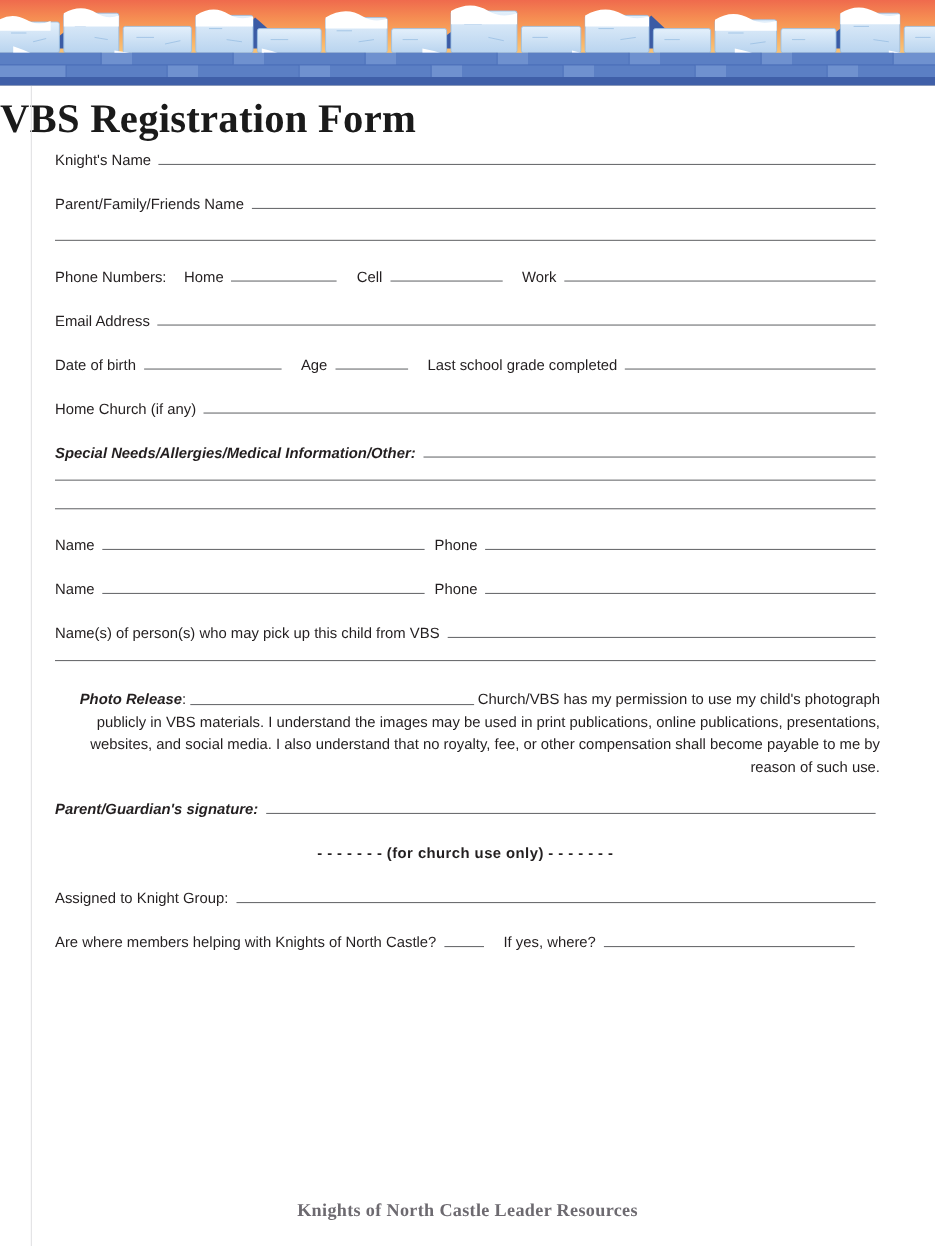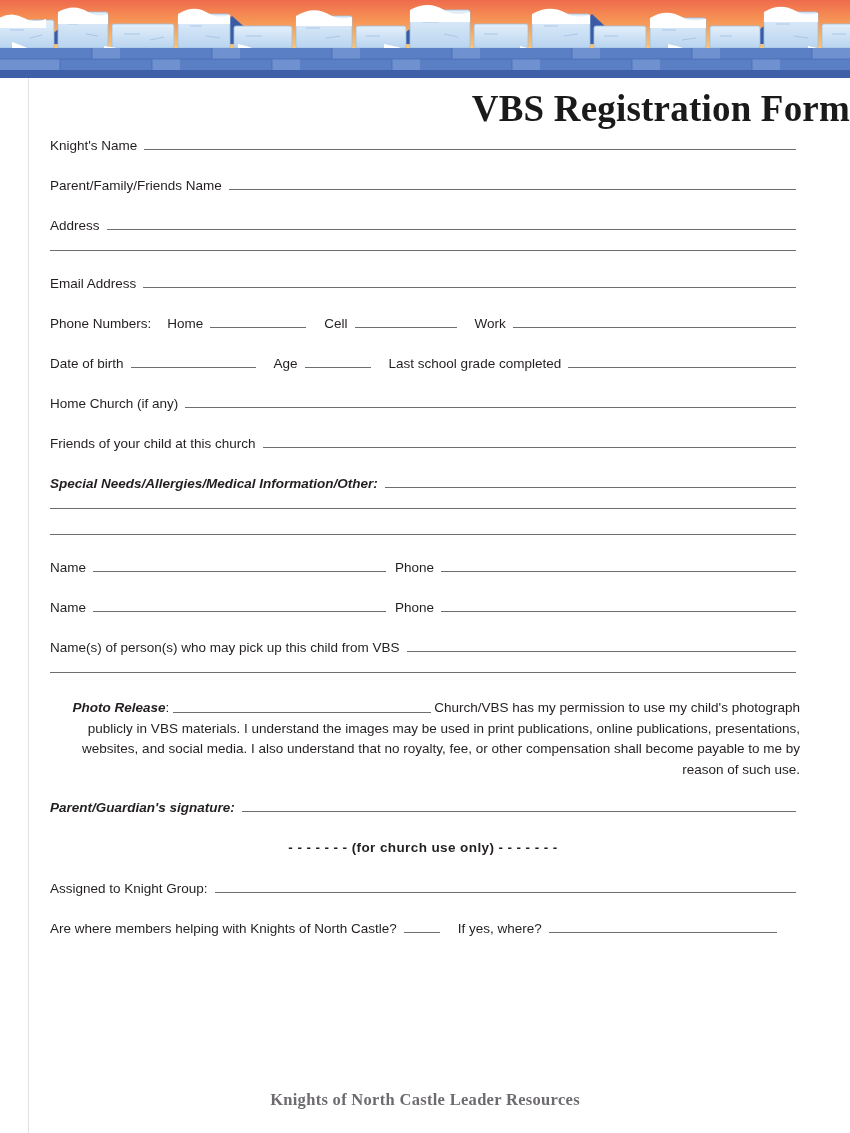--- a/index.html
+++ b/index.html
@@ -28,21 +28,21 @@
     overflow: hidden;
     background: linear-gradient(180deg,#f2714f 0%,#f4894f 18%,#f8a85c 38%,#fbc878 58%,#fde4a4 76%,#fdf0cf 92%);
   }
   .banner svg { display: block; width: 850px; height: 78px; }
 
   
   .title {
     font-family: "Liberation Serif", serif;
     font-weight: bold;
     font-size: 37px;
-    text-align: right;
+    text-align: left;
     color: #1a1a1a;
     margin-top: 9px;
     letter-spacing: 0.2px;
   }
 
   
   .form {
     position: absolute;
     left: 50px;
     top: 138px;
@@ -282,64 +282,56 @@
   <div class="row">
     <span class="lbl">Knight's Name</span>
     <span class="fill"></span>
   </div>
 
   <div class="row">
     <span class="lbl">Parent/Family/Friends Name</span>
     <span class="fill"></span>
   </div>
 
-  <div class="row gap-sm">
-    <span class="lbl">Address</span>
-    <span class="fill"></span>
-  </div>
   <div class="rule r1"></div>
-
-  <div class="row">
-    <span class="lbl">Email Address</span>
-    <span class="fill"></span>
-  </div>
 
   <div class="row">
     <span class="lbl">Phone Numbers:</span>
     <span class="spacer-s"></span>
     <span class="lbl">Home</span>
     <span class="fill w-home"></span>
     <span class="spacer-l"></span>
     <span class="lbl">Cell</span>
     <span class="fill w-cell"></span>
     <span class="spacer-l"></span>
     <span class="lbl">Work</span>
     <span class="fill"></span>
   </div>
 
   <div class="row">
+    <span class="lbl">Email Address</span>
+    <span class="fill"></span>
+  </div>
+
+  <div class="row">
     <span class="lbl">Date of birth</span>
     <span class="fill w-dob"></span>
     <span class="spacer-l"></span>
     <span class="lbl">Age</span>
     <span class="fill w-age"></span>
     <span class="spacer-l"></span>
     <span class="lbl">Last school grade completed</span>
     <span class="fill"></span>
   </div>
 
   <div class="row">
     <span class="lbl">Home Church (if any)</span>
     <span class="fill"></span>
   </div>
 
-  <div class="row">
-    <span class="lbl">Friends of your child at this church</span>
-    <span class="fill"></span>
-  </div>
 
   <div class="row gap-sm">
     <span class="lbl bi">Special Needs/Allergies/Medical Information/Other:</span>
     <span class="fill"></span>
   </div>
   <div class="rule r1"></div>
   <div class="rule"></div>
 
 
   <div class="row">

